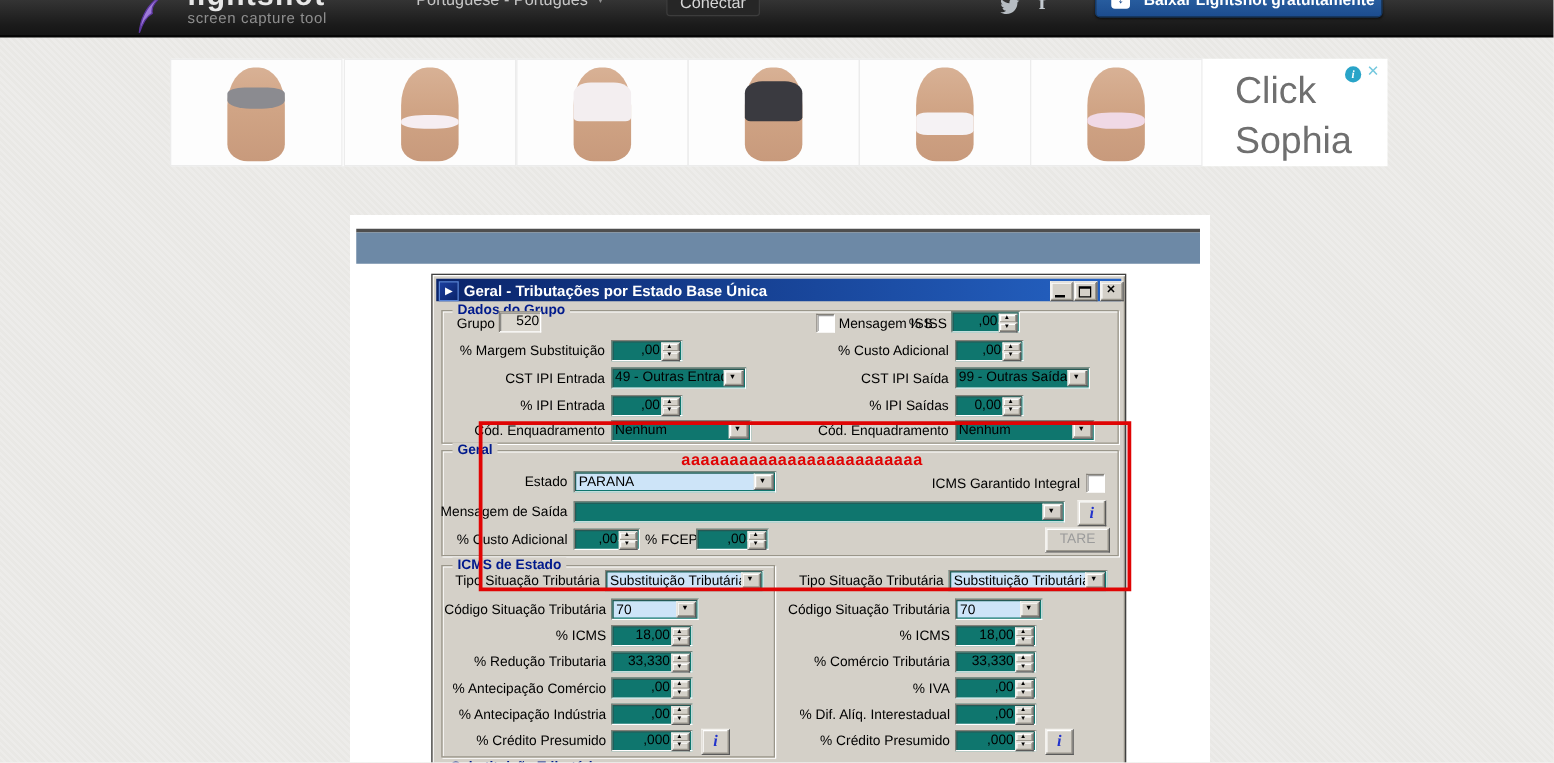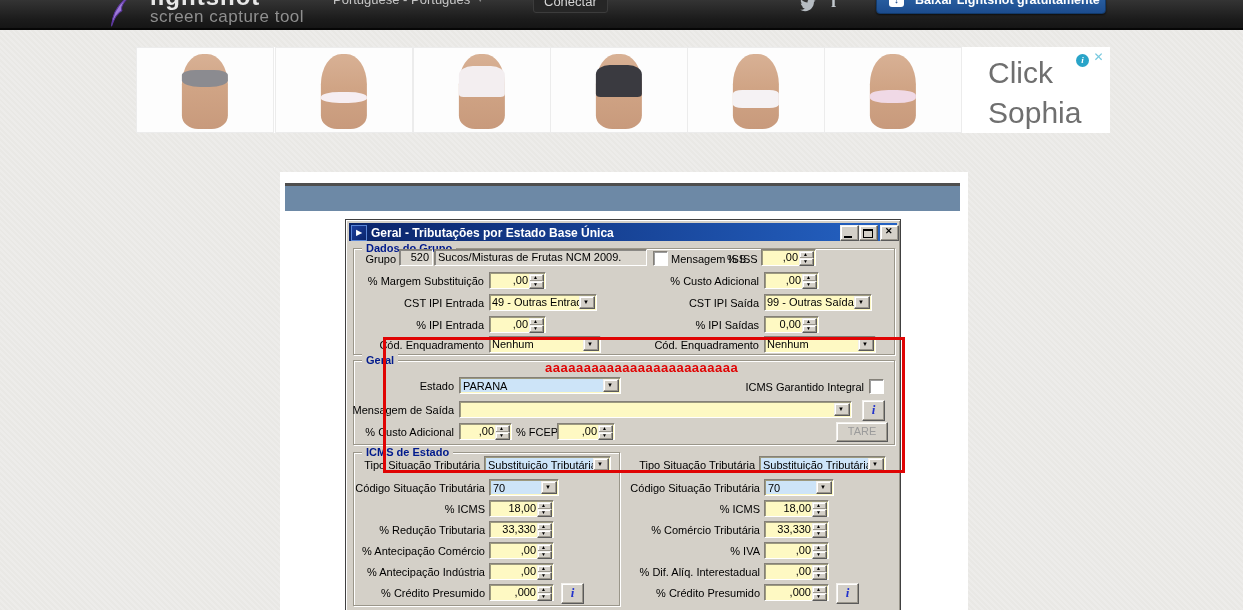--- a/index.html
+++ b/index.html
@@ -7,21 +7,21 @@
     font-family:"Liberation Sans",sans-serif;
     background:#eae9e7;
     background-image:repeating-linear-gradient(45deg,#e9e8e5 0 2px,#edecea 2px 4px);}
   .abs{position:absolute}
   .lb{position:absolute;font-size:11px;color:#000;white-space:nowrap;line-height:14px}
   .ra{text-align:right}
   
   #topbar{position:absolute;left:0;top:0;width:100%;height:28px;overflow:hidden;
     background:linear-gradient(#343434,#1b1b1b 70%,#151515);border-bottom:2px solid #060606}
   #logo-title{position:absolute;left:150px;top:-17px;font-size:24px;font-weight:bold;color:#e8e8e8;letter-spacing:1px}
-  #logo-tagline{position:absolute;left:150px;top:7px;font-size:17px;color:#8f8f8f;letter-spacing:.5px}
+  #logo-tagline{position:absolute;left:150px;top:7px;font-size:12px;color:#8f8f8f;letter-spacing:.5px}
   #lang{position:absolute;left:333px;top:-8px;font-size:13px;color:#c6c6c6}
   #lang::after{content:"▼";font-size:6px;color:#8f8f8f;margin-left:7px;vertical-align:2px}
   #connect{position:absolute;left:533px;top:-10px;padding:3px 10px;font-size:13px;color:#d6d6d6;
     background:#262626;border:1px solid #3c3c3c;border-radius:3px}
   #tw{position:absolute;left:798px;top:-3px;width:20px;height:16px;color:#b6bcc2}
   #fb{position:absolute;left:831px;top:-8px;font-family:"Liberation Serif",serif;font-weight:bold;font-size:17px;color:#c3c9cf}
   #dlbtn{position:absolute;left:876px;top:-17px;width:228px;height:29px;border-radius:4px;
     background:linear-gradient(#3570b2,#1c4c8e);border:1px solid #123a6b;box-shadow:0 1px 2px rgba(0,0,0,.6)}
   #dlbtn .dlic{position:absolute;left:12px;bottom:6px;width:15px;height:15px;background:#fff;border-radius:3px;
     color:#1c4c8e;font-size:11px;font-weight:bold;text-align:center;line-height:15px}
@@ -57,22 +57,22 @@
   #wicon{position:absolute;left:2px;top:2px;width:14px;height:14px;background:linear-gradient(135deg,#1b3e9e,#0a246a);
     border:1px solid #5a85d6;color:#fff;font-size:8px;line-height:13px;text-align:center}
   #wtitle{position:absolute;left:22px;top:3px;color:#fff;font-weight:bold;font-size:12px;white-space:nowrap}
   .rb{background:#d4d0c8;border:1px solid;border-color:#f4f2ee #5a5a5a #5a5a5a #f4f2ee;box-shadow:inset -1px -1px 0 #9a968c,inset 1px 1px 0 #fff}
   .wb{position:absolute;top:2px;width:17px;height:14px}
   .wb.min::after{content:"";position:absolute;left:3px;bottom:2px;width:8px;height:2px;background:#000}
   .wb.max::after{content:"";position:absolute;left:3px;top:3px;width:8px;height:6px;border:1px solid #000;border-top-width:2px}
   .wb.close::after{content:"✕";position:absolute;left:4px;top:0;font-size:9px;font-weight:bold}
   .gb{position:absolute;border:1px solid #9a968a;box-shadow:inset 1px 1px 0 #fff,1px 1px 0 #fff}
   .gt{position:absolute;top:-7px;left:8px;background:#d4d0c8;padding:0 4px;color:#001a8c;font-weight:bold;font-size:11px;line-height:13px;white-space:nowrap}
-  .sk{background:#fef9c3;border:1px solid;border-color:#848078 #fff #fff #848078;box-shadow:inset 1px 1px 0 rgba(60,60,60,.5)}
-  .fld{position:absolute;height:17px;font-size:11px;line-height:15px;padding:0 3px;box-sizing:border-box;white-space:nowrap;overflow:hidden}
+  .sk{background:#0f766e;border:1px solid;border-color:#848078 #fff #fff #848078;box-shadow:inset 1px 1px 0 rgba(60,60,60,.5)}
+  .fld{position:absolute;height:17px;font-size:11px;line-height:15px;padding:0 13px;box-sizing:border-box;white-space:nowrap;overflow:hidden}
   .gray{background:#dad6ce}
   .spin{position:absolute;height:17px;box-sizing:border-box}
   .sv{position:absolute;left:2px;right:17px;top:1px;text-align:right;font-size:11px;line-height:13px}
   .sb{position:absolute;right:1px;width:13px;height:6px}
   .sb.up{top:1px}.sb.dn{top:8px}
   .sb::after{content:"▲";position:absolute;left:3px;top:-1px;font-size:5px;line-height:7px;color:#000}
   .sb.dn::after{content:"▼"}
   .combo{position:absolute;height:17px;box-sizing:border-box}
   .cv{position:absolute;left:2px;right:17px;top:1px;font-size:11px;line-height:13px;white-space:nowrap;overflow:hidden}
   .cbt{position:absolute;right:1px;top:1px;bottom:1px;width:14px}
@@ -141,21 +141,20 @@
       <span class="wb rb min" style="left:491px"></span>
       <span class="wb rb max" style="left:510px"></span>
       <span class="wb rb close" style="left:531px"></span>
     </div>
 
     <div class="gb" style="left:7px;top:28px;width:540px;height:105px">
       <span class="gt">Dados do Grupo</span>
     </div>
     <div class="lb ra" style="left:12px;top:32px;width:38px">Grupo</div>
     <div class="fld sk gray ra" style="left:53px;top:29px;width:34px">520</div>
-    <div class="fld sk gray" style="left:88px;top:29px;width:213px">Sucos/Misturas de Frutas NCM 2009.</div>
     <span class="cb sk" style="left:307px;top:31px"></span>
     <div class="lb" style="left:325px;top:32px">Mensagem ISS</div>
     <div class="lb ra" style="left:381px;top:32px;width:30px">% ISS</div>
     <div class="spin sk" style="left:415px;top:29px;width:55px">
       <span class="sv">,00</span>
       <span class="sb rb up"></span>
         <span class="sb rb dn"></span>
     </div>
 
     <div class="lb ra" style="left:8px;top:54px;width:130px">% Margem Substituição</div>

